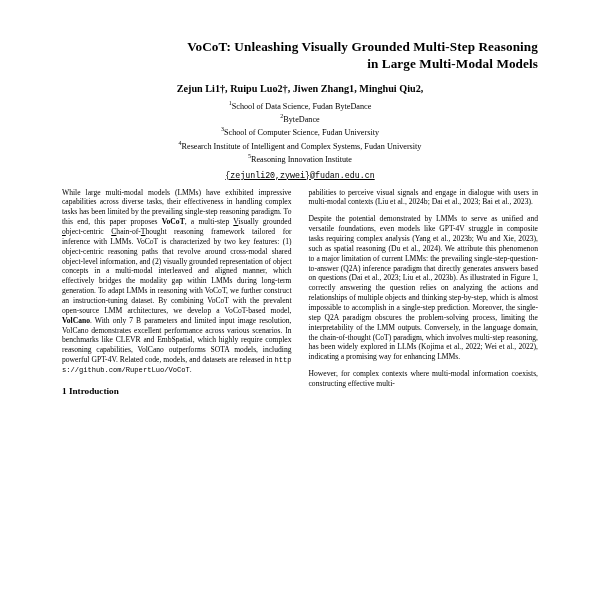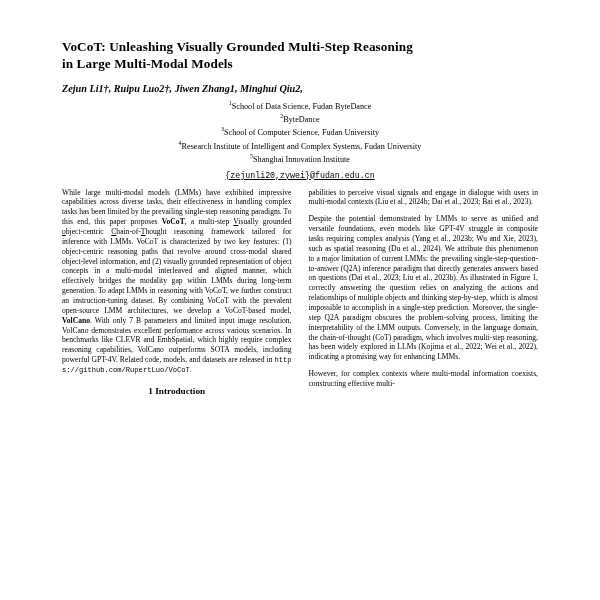--- a/index.html
+++ b/index.html
@@ -15,34 +15,33 @@
     overflow: hidden;
   }
   .page {
     width: 600px;
     height: 600px;
     box-sizing: border-box;
     padding: 38px 62px 10px 62px;
     position: relative;
   }
   .title {
-    text-align: left;
+    text-align: right;
     font-size: 13.2px;
     font-weight: bold;
     line-height: 1.32;
     margin: 0 0 9px 0;
     letter-spacing: 0.1px;
   }
   .authors {
-    text-align: left;
+    text-align: center;
     font-size: 10.2px;
     font-weight: bold;
     line-height: 1.45;
     margin: 0 0 2px 0;
-    font-style: italic;
   }
   .affils {
     text-align: center;
     font-size: 8.2px;
     line-height: 1.42;
     margin: 1px 0 0 0;
   }
   .affils div sup {
     font-size: 6px;
     vertical-align: super;
@@ -66,21 +65,21 @@
     line-height: 1.30;
     text-align: justify;
   }
   .sec-head {
     text-align: center;
     font-weight: bold;
     font-size: 9.2px;
     margin: 0 0 4px 0;
   }
   .sec-head-left {
-    text-align: center;
+    text-align: left;
     font-weight: bold;
     font-size: 9.2px;
     margin: 10px 0 4px 0;
   }
   p {
     margin: 0 0 7px 0;
     text-indent: 0;
   }
   .bold { font-weight: bold; font-family: Liberation Serif, serif; }
   .uline { text-decoration: underline; }
@@ -102,21 +101,21 @@
 
   <div class="authors">
     <div>Zejun Li1†, Ruipu Luo2†, Jiwen Zhang1, Minghui Qiu2,</div>
   </div>
 
   <div class="affils">
     <div><sup>1</sup><span>School of Data Science, Fudan ByteDance</span></div>
     <div><sup>2</sup><span>ByteDance</span></div>
     <div><sup>3</sup><span>School of Computer Science, Fudan University</span></div>
     <div><sup>4</sup><span>Research Institute of Intelligent and Complex Systems, Fudan University</span></div>
-    <div><sup>5</sup><span>Shanghai Innovation Institute</span></div>
+    <div><sup>5</sup><span>Reasoning Innovation Institute</span></div>
   </div>
 
   <div class="email">{zejunli20,zywei}@fudan.edu.cn</div>
 
   <div class="columns">
 
     <div class="col">
       <p><span>While large multi-modal models (LMMs) have exhibited impressive capabilities across diverse tasks, their effectiveness in handling complex tasks has been limited by the prevailing single-step reasoning paradigm. To this end, this paper proposes </span><span class="bold">VoCoT</span><span>, a multi-step </span><span class="uline">V</span><span>isually </span><span>grounded </span><span class="uline">o</span><span>bject-centric </span><span class="uline">C</span><span>hain-of-</span><span class="uline">T</span><span>hought </span><span>reasoning framework tailored for inference with LMMs. VoCoT is characterized by two key features: (1) object-centric reasoning paths that revolve around cross-modal shared object-level information, and (2) visually grounded representation of object concepts in a multi-modal interleaved and aligned manner, which effectively bridges the modality gap within LMMs during long-term generation. To adapt LMMs in reasoning with VoCoT, we further construct an instruction-tuning dataset. By combining VoCoT with the prevalent open-source LMM architectures, we develop a VoCoT-based model, </span><span class="bold">VolCano</span><span>. With only 7 B parameters and limited input image resolution, VolCano demonstrates excellent performance across various scenarios. In benchmarks like CLEVR and EmbSpatial, which highly require complex reasoning capabilities, VolCano outperforms SOTA models, including powerful GPT-4V. Related code, models, and datasets are released in </span><span class="mono">https://github.com/RupertLuo/VoCoT</span><span>.</span></p>
       <div class="sec-head-left">1   Introduction</div>
     </div>

